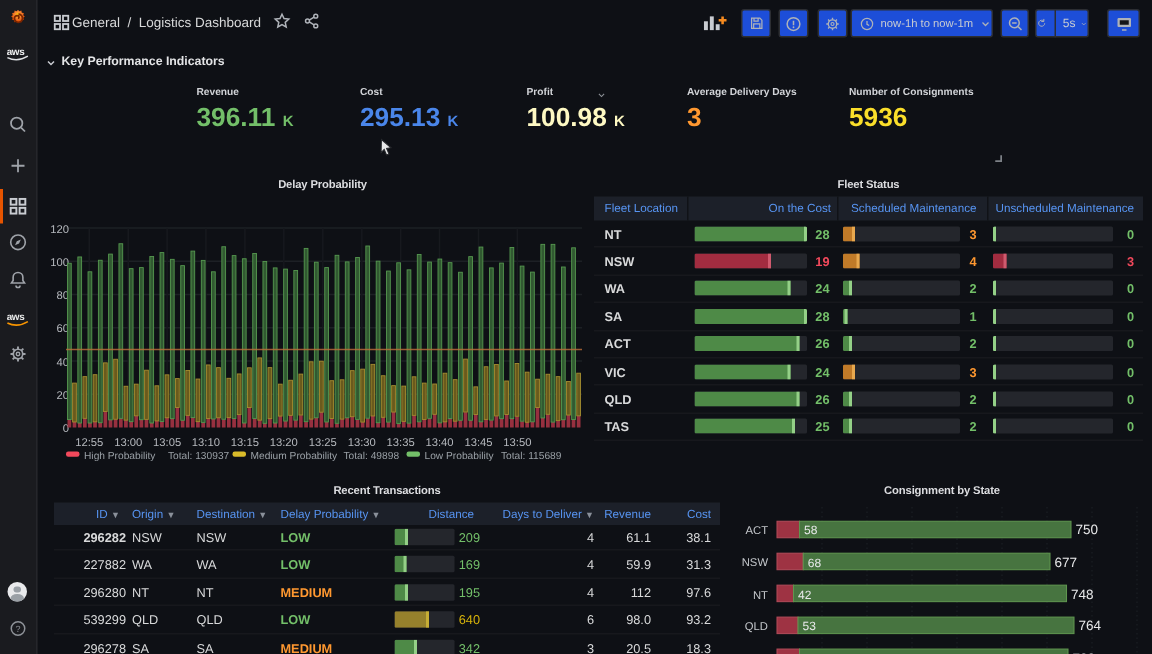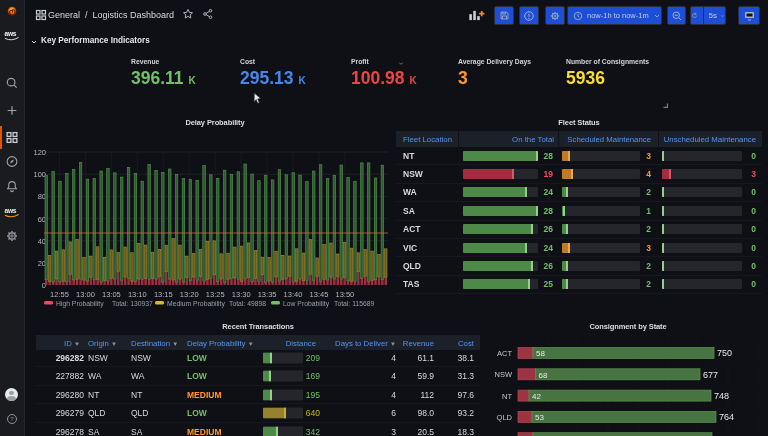--- a/index.html
+++ b/index.html
@@ -195,21 +195,21 @@
 <svg class="abs" style="left:30px; top:38px;" width="8" height="8" viewBox="0 0 24 24">
     <path d="M6 9l6 6 6-6" fill="none" stroke="#c9ccd1" stroke-width="3"></path>
   </svg>
 <div class="abs" style="left:41px; top:36px; font-size:8.2px; font-weight:bold; color:#e3e4e6;">Key Performance Indicators</div>
 
 <div class="statlab" style="left:131px; top:58px;">Revenue</div>
 <div class="statval" style="left:131px; top:68px; color:#73bf69;">396.11 <span class="suf">K</span></div>
 <div class="statlab" style="left:240px; top:58px;">Cost</div>
 <div class="statval" style="left:240px; top:68px; color:#4a86ea;">295.13 <span class="suf">K</span></div>
 <div class="statlab" style="left:351px; top:58px;">Profit</div>
-<div class="statval" style="left:351px; top:68px; color:#ef4444;">100.98 <span class="suf">K</span></div>
+<div class="statval" style="left:351px; top:68px; color:#fef9c3;">100.98 <span class="suf">K</span></div>
 <svg class="abs" style="left:397px; top:60px;" width="8" height="7" viewBox="0 0 24 24">
     <path d="M6 9l6 6 6-6" fill="none" stroke="#8e9298" stroke-width="2.5"></path>
   </svg>
 <div class="statlab" style="left:458px; top:58px;">Average Delivery Days</div>
 <div class="statval" style="left:458px; top:68px; color:#ff9830;">3</div>
 <div class="statlab" style="left:566px; top:58px;">Number of Consignments</div>
 <div class="statval" style="left:566px; top:68px; color:#fade2a;">5936</div>
 
 <svg class="abs" style="left:663px; top:103px;" width="5" height="5" viewBox="0 0 5 5">
     <path d="M0.5 4.5 L4.5 4.5 L4.5 0.5" fill="none" stroke="#7d8187" stroke-width="1.3"></path>
@@ -504,21 +504,21 @@
     <text x="536" y="442" class="cin">61</text>
     <text x="715" y="442" class="cout">700</text>
 </svg>
 
 <div class="ptitle" style="left:484px; top:118px; width:190px;">Fleet Status</div>
 <div class="thead" style="left:396px; top:131px; width:366px; height:16px;">
   <div style="position:absolute; left:62px; top:0; width:1px; height:100%; background:#101217;"></div>
   <div style="position:absolute; left:162px; top:0; width:1px; height:100%; background:#101217;"></div>
   <div style="position:absolute; left:262px; top:0; width:1px; height:100%; background:#101217;"></div>
   <div class="th" style="left:7px;">Fleet Location</div>
-  <div class="th" style="right:208px;">On the Total</div>
+  <div class="th" style="right:208px;">On the Cost</div>
   <div class="th" style="right:111px;">Scheduled Maintenance</div>
   <div class="th" style="right:6px;">Unscheduled Maintenance</div>
 </div>
 <div class="frow" style="top:147.0px;">
     <div class="fname">NT</div>
     <div class="track" style="left:67px;width:75px;">
       <div class="fill" style="width:75.0px;background:#4e8a47;"></div>
       <div class="tip" style="left:73.0px;background:#94d087;"></div>
     </div>
     <div class="fval" style="left:114px;width:43px;color:#73bf69">28</div>
@@ -707,21 +707,21 @@
     <div class="track tt" style="left:227px;width:40px;">
       <div class="fill" style="width:9px;background:#4e8a47;"></div>
       <div class="tip" style="left:7px;background:#94d087;"></div>
     </div>
     <div class="tc" style="left:251px;width:33px;text-align:right;color:#73bf69;">195</div>
     <div class="tc" style="left:298px;width:62px;text-align:right;">4</div>
     <div class="tc" style="left:360px;width:38px;text-align:right;">112</div>
     <div class="tc" style="left:398px;width:40px;text-align:right;">97.6</div>
   </div>
 <div class="trow" style="top:404.5px;">
-    <div class="tc" style="left:18px;width:30px;text-align:right;">296279</div>
+    <div class="tc" style="left:18px;width:30px;text-align:right;">539299</div>
     <div class="tc" style="left:52px;width:36px;">QLD</div>
     <div class="tc" style="left:95px;width:50px;">QLD</div>
     <div class="tc" style="left:151px;width:60px;color:#73bf69;font-weight:bold;">LOW</div>
     <div class="track tt" style="left:227px;width:40px;">
       <div class="fill" style="width:23px;background:#96812c;"></div>
       <div class="tip" style="left:21px;background:#c6ad35;"></div>
     </div>
     <div class="tc" style="left:251px;width:33px;text-align:right;color:#d8b40a;">640</div>
     <div class="tc" style="left:298px;width:62px;text-align:right;">6</div>
     <div class="tc" style="left:360px;width:38px;text-align:right;">98.0</div>

